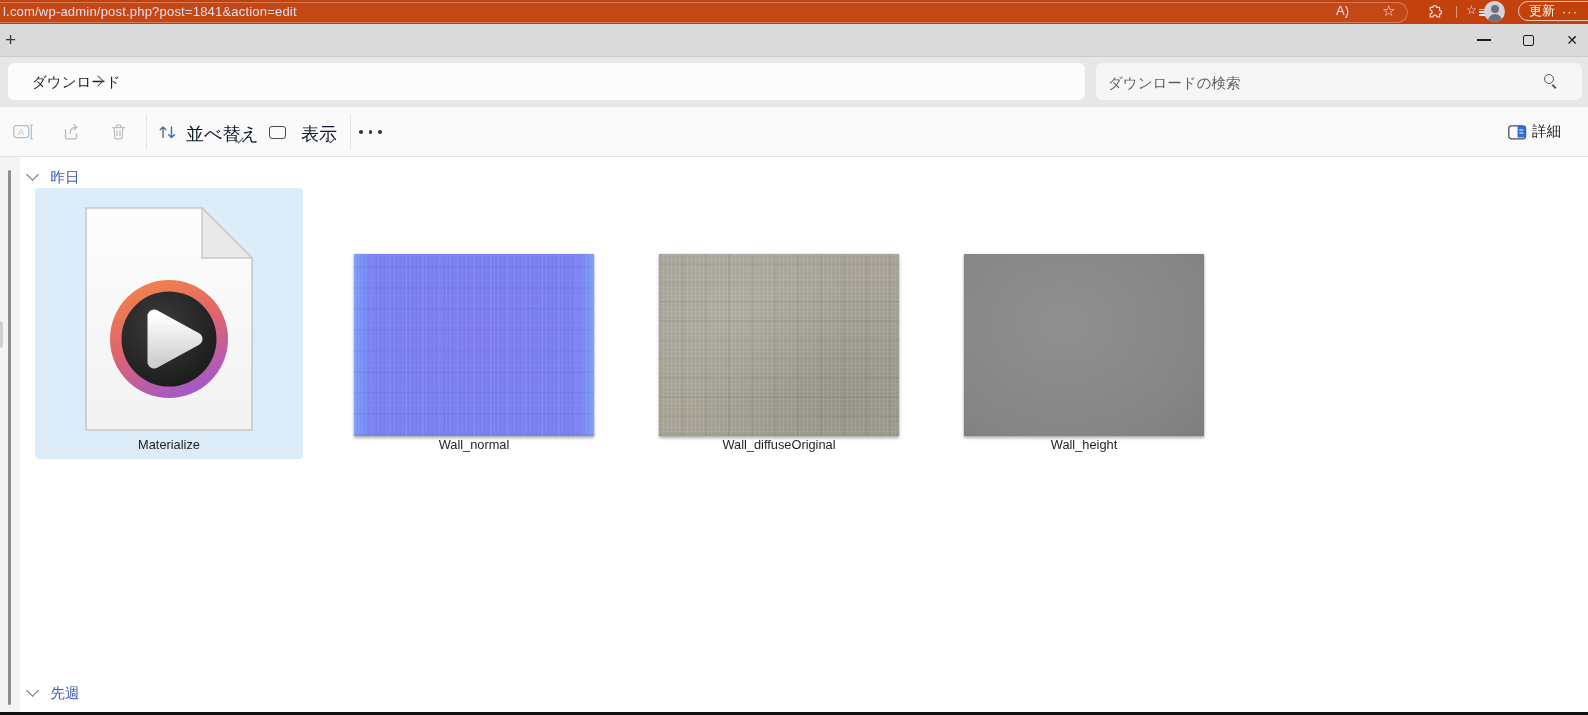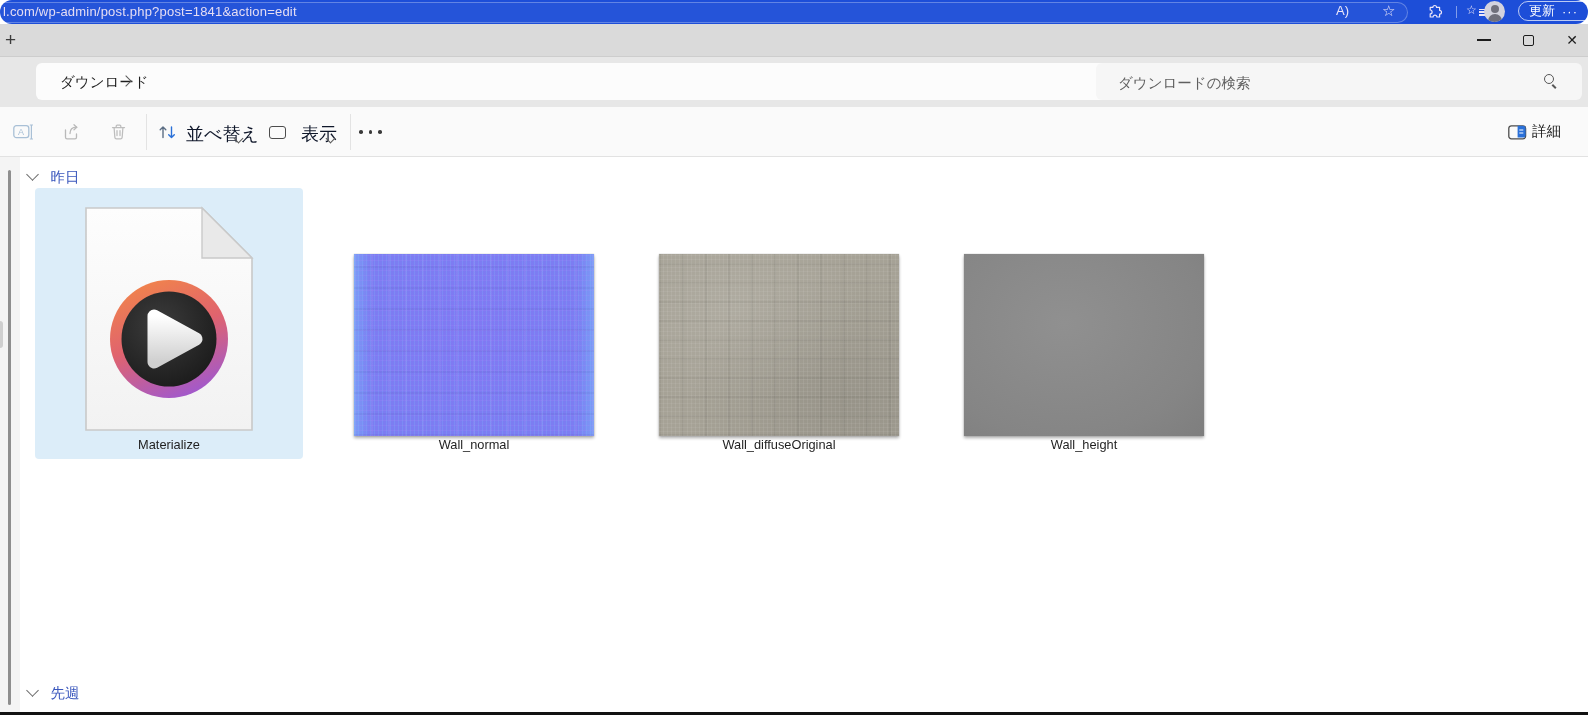--- a/index.html
+++ b/index.html
@@ -4,21 +4,21 @@
 <style>
   html,body{margin:0;padding:0;}
   body{
     width:1588px;height:715px;position:relative;overflow:hidden;
     background:#ffffff;font-family:"Liberation Sans",sans-serif;
     -webkit-font-smoothing:antialiased;
   }
   .abs{position:absolute;}
 
   
-  .browser-bar{left:0;top:0;width:1588px;height:24px;background:#1d4ed8;border-radius:12px;}
+  .browser-bar{left:0;top:0;width:1588px;height:24px;background:#c2410c;}
   .addr-pill{left:-26px;top:2px;width:1432px;height:19px;border:1px solid rgba(255,255,255,.28);
     border-radius:11px;background:rgba(255,255,255,.04);}
   .url-text{left:3px;top:4px;font-size:13px;color:#e5ddf3;letter-spacing:.2px;white-space:nowrap;}
   .pb-ic{color:#ece6f8;font-size:13px;top:3px;}
   .pb-divider{left:1456px;top:6px;width:1px;height:12px;background:rgba(255,255,255,.45);}
   .favbar-lines span{display:block;width:6px;height:1.3px;background:#ece6f8;margin:1.6px 0;}
   .avatar{left:1484px;top:1px;width:21px;height:21px;border-radius:50%;background:#d3d3de;overflow:hidden;}
   .avatar::before{content:"";position:absolute;left:6.5px;top:3.5px;width:8px;height:8px;border-radius:50%;background:#70707c;}
   .avatar::after{content:"";position:absolute;left:3.5px;top:13px;width:14px;height:9px;border-radius:7px 7px 0 0;background:#70707c;}
   .update-pill{left:1518px;top:1px;width:92px;height:20px;border:1px solid rgba(255,255,255,.7);
@@ -28,28 +28,28 @@
   
   .tabstrip{left:0;top:24px;width:1588px;height:33px;background:#dadada;border-bottom:1px solid #cdcdcd;box-sizing:border-box;}
   .newtab{left:5px;top:32px;font-size:19px;font-weight:300;color:#3c3c3c;line-height:18px;}
   .win-btn{top:24px;width:40px;height:32px;display:flex;align-items:center;justify-content:center;}
   .min-glyph{width:14px;height:1.6px;background:#1c1c1c;}
   .max-glyph{width:11px;height:11px;border:1.3px solid #1c1c1c;border-radius:2px;box-sizing:border-box;}
   .close-glyph{font-size:14px;color:#1c1c1c;line-height:14px;}
 
   
   .addr-row{left:0;top:57px;width:1588px;height:50px;background:#e7e7e7;}
-  .addr-box{left:8px;top:6px;width:1077px;height:37px;background:#fcfcfc;border-radius:6px;margin-left:28px;}
+  .addr-box{left:8px;top:6px;width:1077px;height:37px;background:#fcfcfc;border-radius:6px;}
   .crumb{left:24px;top:10px;font-size:14.5px;color:#1e1e1e;}
   .chev{width:7px;height:7px;border-right:1.5px solid #5a5a5a;border-bottom:1.5px solid #5a5a5a;display:inline-block;}
   .chev-right{transform:rotate(-45deg);}
   .chev-down{transform:rotate(45deg);}
   .crumb-chev{left:86px;top:14px;}
   .search-box{left:1096px;top:6px;width:486px;height:37px;background:#f6f6f6;border-radius:6px;}
-  .search-input{position:absolute;left:20px;top:0;width:400px;height:37px;border:none;outline:none;background:transparent;
+  .search-input{position:absolute;left:10px;top:0;width:400px;height:37px;border:none;outline:none;background:transparent;
     font-size:14.5px;color:#0369a1;font-family:"Liberation Sans",sans-serif;}
   .search-input::placeholder{color:#5f5f5f;opacity:1;}
   .mag{left:448px;top:11px;width:10px;height:10px;border:1.6px solid #575757;border-radius:50%;box-sizing:border-box;}
   .mag::after{content:"";position:absolute;left:8px;top:8.5px;width:5px;height:1.6px;background:#575757;transform:rotate(45deg);transform-origin:0 0;}
 
   
   .toolbar{left:0;top:107px;width:1588px;height:50px;background:#fafafa;border-bottom:1px solid #e2e2e2;box-sizing:border-box;}
   .tb-divider{top:7px;width:1px;height:36px;background:#e3e3e3;}
   .tb-label{font-size:18px;color:#0f172a;top:15px;}
   .tb-chev{top:21px;}

